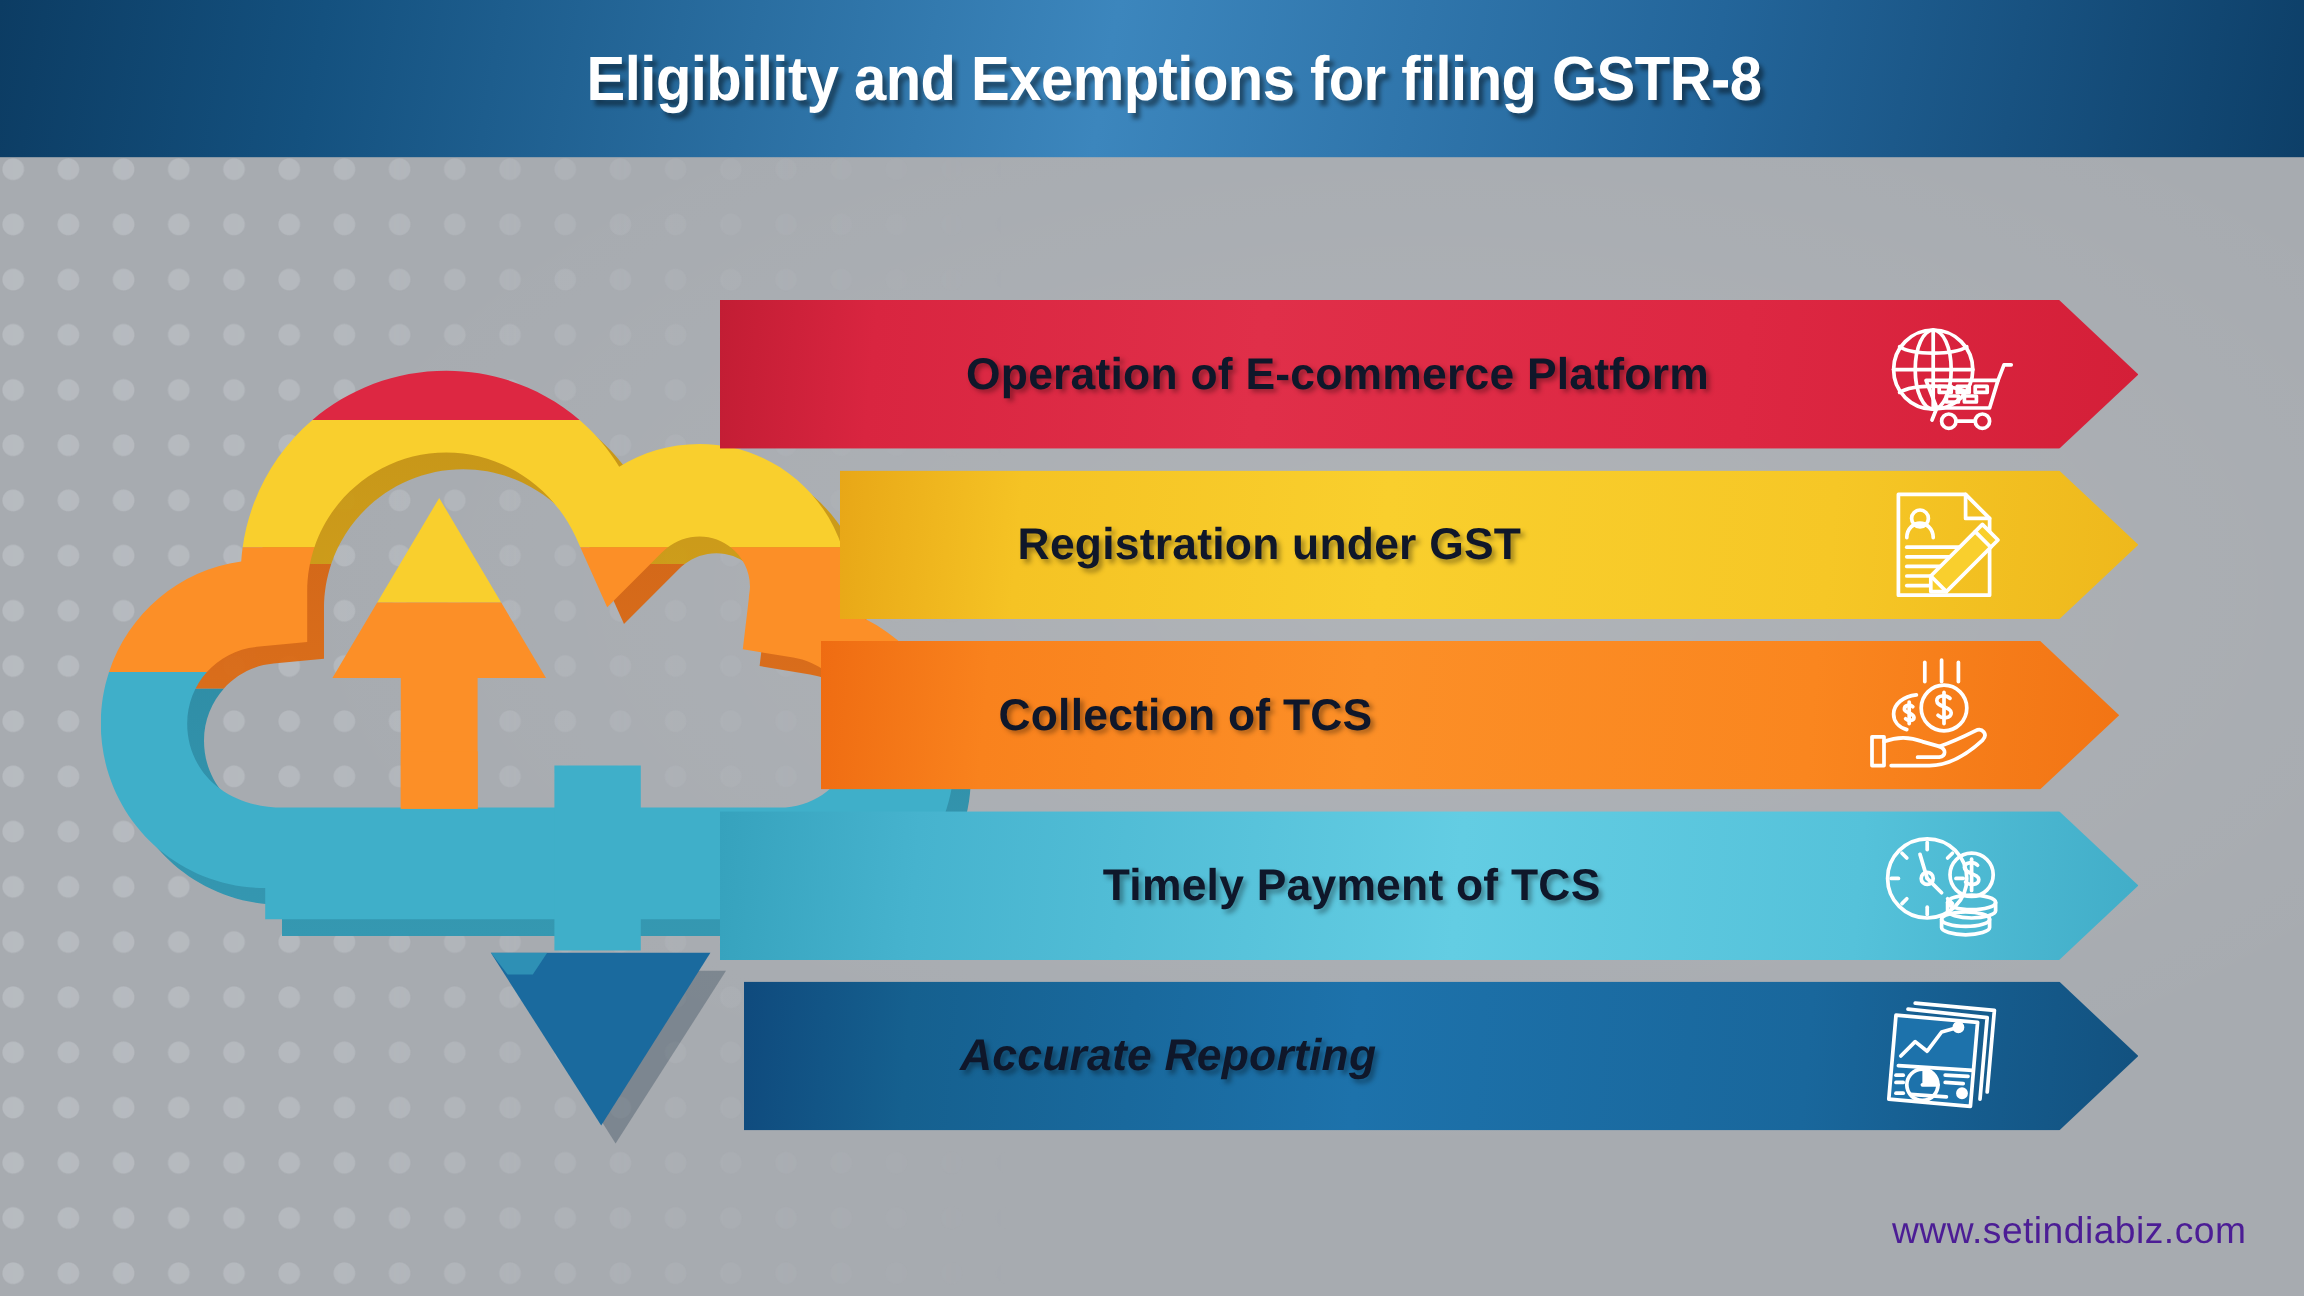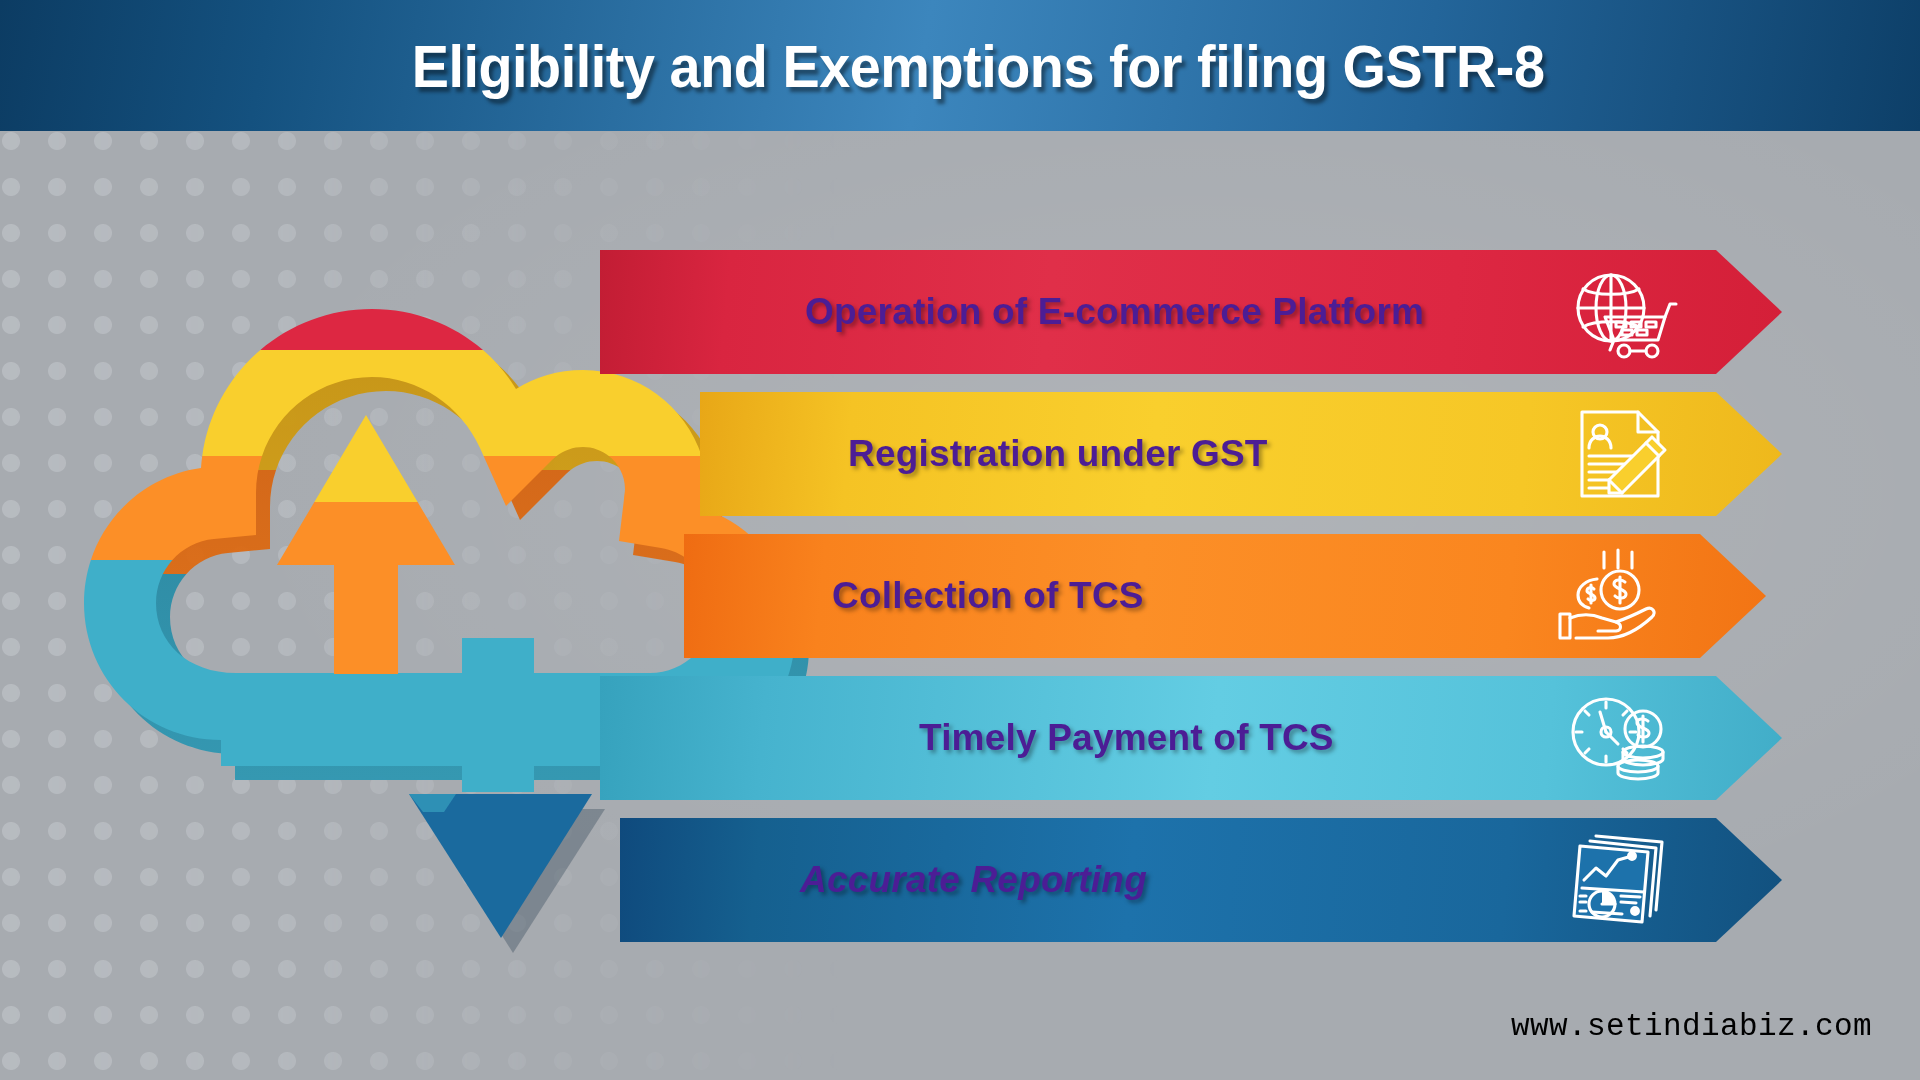--- a/index.html
+++ b/index.html
@@ -47,21 +47,21 @@
     background: linear-gradient(100deg, #0c3c63 0%, #14517f 14%, #3c86bd 48%, #23659a 74%, #0d3f68 100%);
     overflow: hidden;
   }
   #header-title {
     position: absolute;
     left: 0; right: 0;
     top: 50%;
     transform: translateY(-50%);
     text-align: center;
     color: #ffffff;
-    font-size: 60px;
+    font-size: 52px;
     font-weight: bold;
     letter-spacing: -0.5px;
     font-family: "Liberation Sans Narrow", "Liberation Sans", sans-serif;
     transform-origin: center;
     text-shadow: 4px 5px 4px rgba(0,0,0,0.42);
     white-space: nowrap;
     padding-left: 36px;
   }
   #header-title span {
     display: inline-block;
@@ -76,21 +76,21 @@
   }
   .banner .shape {
     position: absolute;
     inset: 0;
     clip-path: polygon(0 0, calc(100% - 66px) 0, 100% 50%, calc(100% - 66px) 100%, 0 100%);
   }
   .banner .label {
     position: absolute;
     top: 50%;
     transform: translateY(-50%);
-    color: #4c1d95;
+    color: #0f172a;
     font-size: 37px;
     font-weight: bold;
     font-family: "Liberation Sans Narrow", "Liberation Sans", sans-serif;
     letter-spacing: 0.2px;
     text-shadow: 3px 3px 4px rgba(0,0,0,0.35);
     white-space: nowrap;
   }
   .banner .icon {
     position: absolute;
     top: 50%;
@@ -138,24 +138,24 @@
     width: 740px;
     height: 740px;
   }
   #cloud-graphic svg { width: 100%; height: 100%; display: block; }
 
   
   #site-url {
     position: absolute;
     right: 48px;
     bottom: 36px;
-    color: #000000;
+    color: #4c1d95;
     font-size: 31px;
     letter-spacing: 0.4px;
-    font-family: Liberation Mono, monospace;
+    font-family: Liberation Sans, sans-serif;
   }
 </style>
 </head>
 <body>
 
 <div id="stage">
 
   <div id="bg-dots"></div>
   <div id="bg-sheen"></div>
 

